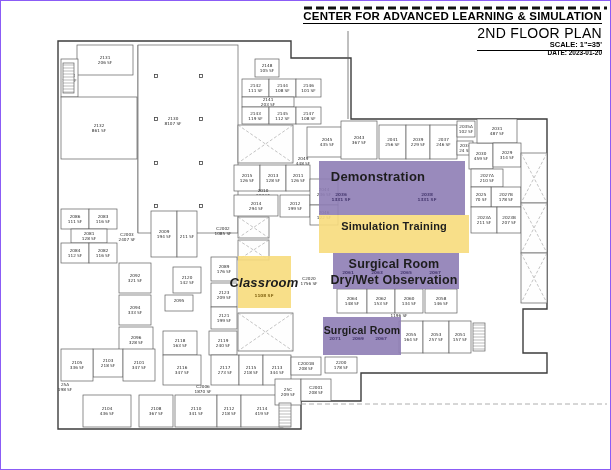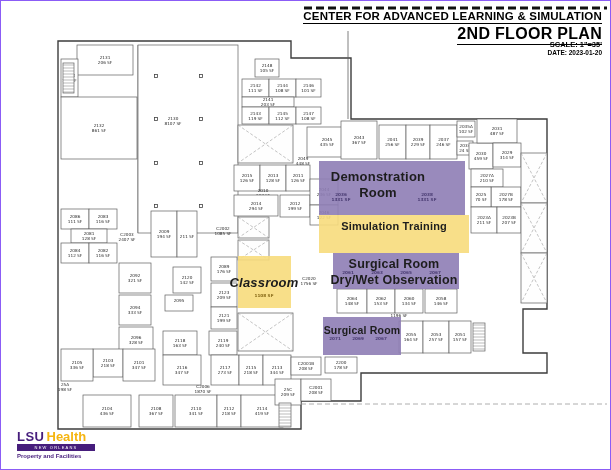--- a/index.html
+++ b/index.html
@@ -1,21 +1,21 @@
 <!DOCTYPE html>
 <html><head>
 <meta charset="utf-8">
 <style>
   html,body{margin:0;padding:0;background:#fff;}
   .page{position:relative;width:611px;height:470px;background:#ffffff;border:1px solid #8b5cf6;
         box-sizing:border-box;overflow:hidden;font-family:"Liberation Sans",sans-serif;}
   
   .tb{position:absolute;right:8px;text-align:right;color:#000;white-space:nowrap;}
   .t1{top:9px;font-size:11.5px;font-weight:bold;letter-spacing:.2px;border-bottom:1.5px solid #000;padding-bottom:1px;}
-  .t2{top:24px;font-size:16px;font-weight:bold;letter-spacing:.3px;border-bottom:1.5px solid #000;padding-bottom:1px;}
+  .t2{top:24px;font-size:14px;font-weight:normal;letter-spacing:.3px;border-bottom:1.5px solid #000;padding-bottom:9px;}
   .t3{top:39px;font-size:7.5px;font-weight:bold;}
   .t4{top:48px;font-size:6.5px;font-weight:bold;}
   
   svg.plan{position:absolute;left:0;top:0;}
   .outline{fill:#ffffff;stroke:#3d3d3d;stroke-width:1.4;}
   .room{fill:#ffffff;stroke:#5f5f5f;stroke-width:.7;}
   .wall{stroke:#5f5f5f;stroke-width:.8;}
   .rlabel{font-size:4.2px;fill:#2b2b2b;font-family:"DejaVu Sans",sans-serif;}
   .rlabel.tint-purple{fill:#4a3c73;font-weight:bold;}
   .rlabel.tint-gold{fill:#8a6c1a;font-weight:bold;}
@@ -369,39 +369,29 @@
       <line x1="300" y1="403" x2="606" y2="403" class="dash-light"></line>
     </svg>
 
   <div class="tb t1">CENTER FOR ADVANCED LEARNING &amp; SIMULATION</div>
   <div class="tb t2">2ND FLOOR PLAN</div>
   <div class="tb t3">SCALE: 1"=35'</div>
   <div class="tb t4">DATE: 2023-01-20</div>
 
   <div class="hlabel hl-demo">
     <span>Demonstration</span>
-    <span>Room</span>
   </div>
   <div class="hlabel hl-sim">
     <span>Simulation Training</span>
   </div>
   <div class="hlabel hl-dry">
     <span>Surgical Room</span>
     <span>Dry/Wet Observation</span>
   </div>
   <div class="hlabel hl-class">
     <span>Classroom</span>
   </div>
   <div class="hlabel hl-icu">
     <span>Surgical Room</span>
   </div>
 
-  <div class="logo">
-    <div class="logo-row">
-      <span class="logo-lsu">LSU</span><span class="logo-health">Health</span>
-    </div>
-    <div class="logo-bar">
-      <span>NEW ORLEANS</span>
-    </div>
-    <div class="logo-dept">Property and Facilities</div>
-  </div>
 
 </div>
 
 </body></html>

